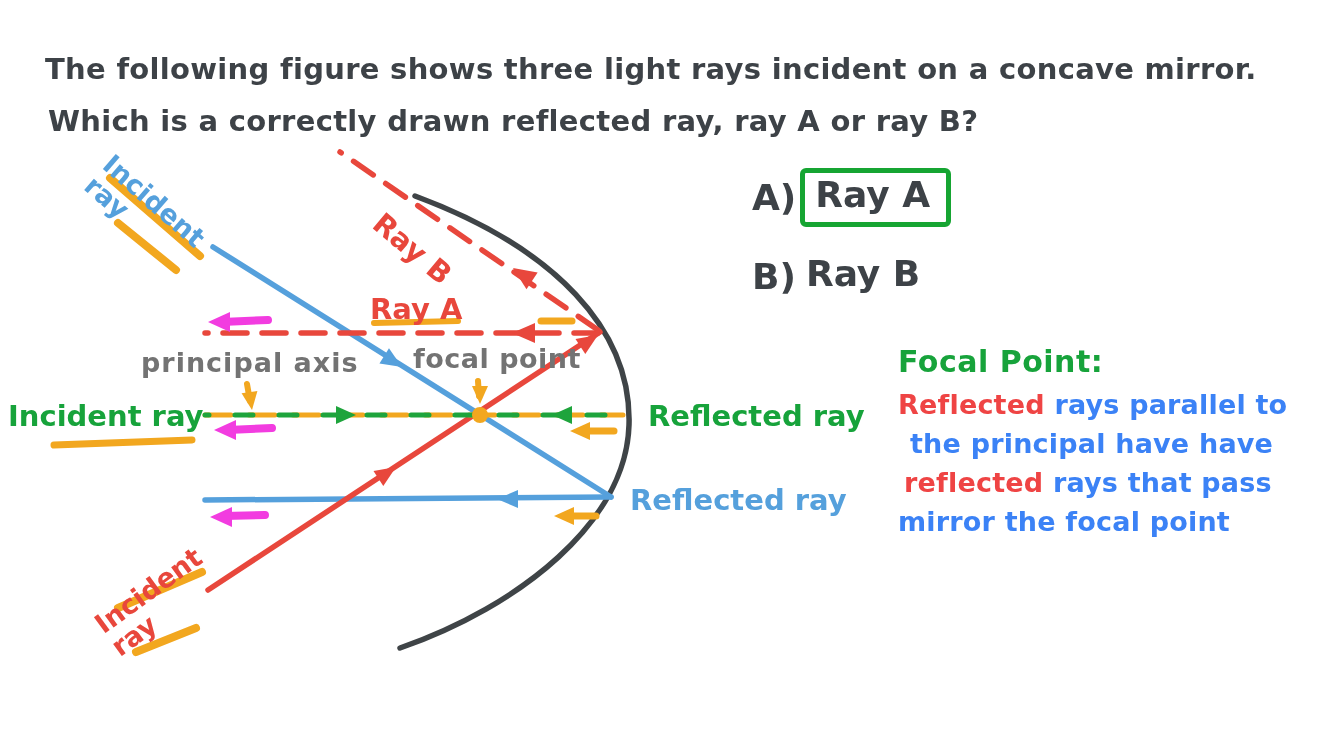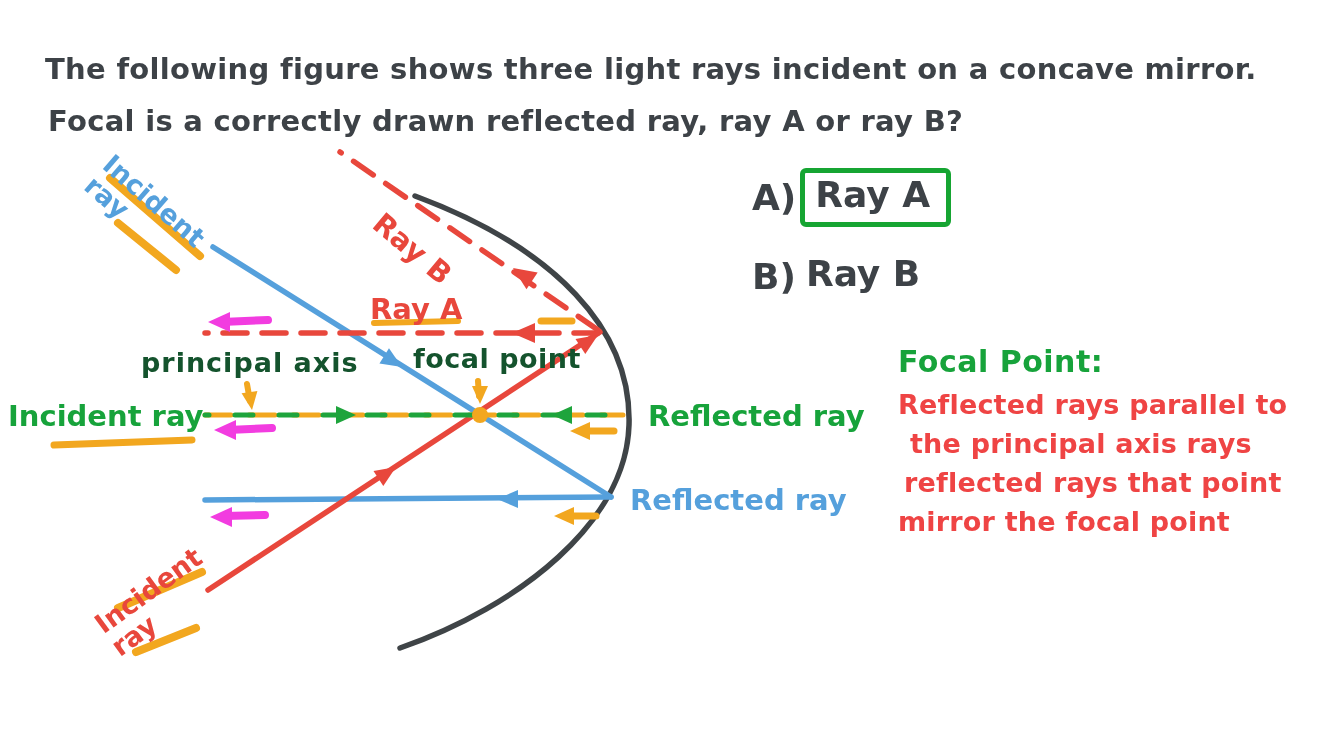--- a/index.html
+++ b/index.html
@@ -12,27 +12,27 @@
   .opt{display:flex;align-items:center;color:#3d4247;font-weight:700;font-size:36px;}
   .opt .prefix{margin-right:4px;}
   .opt .boxed{border:5px solid #16a532;border-radius:6px;padding:1px 16px 7px 10px;}
   .opt .plain{padding:1px 10px 7px 6px;}
   
   .lbl{font-weight:700;white-space:nowrap;}
   .rot{transform-origin:0 0;}
   .wrap{white-space:normal;line-height:1.05;}
   .c-blue{color:#55a0dc;}
   .c-red{color:#e8473c;}
-  .c-orange{color:#14532d;}
+  .c-orange{color:#737373;}
   .c-green{color:#17a33b;}
   
   .note{width:470px;}
   .note .ntitle{color:#17a33b;font-weight:700;font-size:30px;margin-bottom:6px;letter-spacing:.5px;}
   .note .nline{font-weight:700;font-size:27px;line-height:39px;letter-spacing:.2px;}
-  .note .g{color:#ef4444;}
+  .note .g{color:#3b82f6;}
   .note .m{color:#ef4444;}
   svg{position:absolute;left:0;top:0;}
 </style>
 </head>
 <body>
 
 <svg width="1344" height="756" viewBox="0 0 1344 756">
 
   <path d="M 415 196 C 555 248, 632 330, 629 425 C 626 522, 520 606, 400 648" fill="none" stroke="#3f4447" stroke-width="5.5" stroke-linecap="round"></path>
 
@@ -79,21 +79,21 @@
 
   <line x1="374" y1="323" x2="458" y2="321" stroke="#f2a71f" stroke-width="6" stroke-linecap="round"></line>
   <line x1="54" y1="445" x2="192" y2="440" stroke="#f2a71f" stroke-width="7" stroke-linecap="round"></line>
   <line x1="110" y1="178" x2="200" y2="256" stroke="#f2a71f" stroke-width="8" stroke-linecap="round"></line>
   <line x1="118" y1="223" x2="176" y2="270" stroke="#f2a71f" stroke-width="8" stroke-linecap="round"></line>
   <line x1="118" y1="608" x2="202" y2="572" stroke="#f2a71f" stroke-width="8" stroke-linecap="round"></line>
   <line x1="136" y1="652" x2="196" y2="628" stroke="#f2a71f" stroke-width="8" stroke-linecap="round"></line>
 </svg>
 
 <div class="abs qline" style="left:45px;top:52px;">The following figure shows three light rays incident on a concave mirror.</div>
-<div class="abs qline" style="left:48px;top:104px;">Focal is a correctly drawn reflected ray, ray A or ray B?</div>
+<div class="abs qline" style="left:48px;top:104px;">Which is a correctly drawn reflected ray, ray A or ray B?</div>
 
 <div class="abs opt" style="left:752px;top:168px;">
   <span class="prefix">A)</span>
   <span class="boxed">Ray A</span>
 </div>
 <div class="abs opt" style="left:752px;top:252px;">
   <span class="prefix">B)</span>
   <span class="plain">Ray B</span>
 </div>
 
@@ -111,16 +111,16 @@
 
 <div class="abs lbl c-green" style="left:648px;top:399px;font-size:29px;">Reflected ray</div>
 
 <div class="abs lbl c-blue" style="left:630px;top:483px;font-size:29px;">Reflected ray</div>
 
 <div class="abs lbl rot wrap c-red" style="left:90px;top:616px;width:140px;font-size:27px;transform:rotate(-36deg);">Incident ray</div>
 
 <div class="abs note" style="left:898px;top:344px;">
   <div class="ntitle">Focal Point:</div>
   <div class="nline"><span class="m">Reflected </span><span class="g">rays parallel to</span></div>
-  <div class="nline" style="padding-left:12px;"><span class="g">the principal axis rays</span></div>
-  <div class="nline" style="padding-left:6px;"><span class="m">reflected </span><span class="g">rays that point</span></div>
+  <div class="nline" style="padding-left:12px;"><span class="g">the principal have have</span></div>
+  <div class="nline" style="padding-left:6px;"><span class="m">reflected </span><span class="g">rays that pass</span></div>
   <div class="nline"><span class="g">mirror the focal point</span></div>
 </div>
 
 </body></html>

